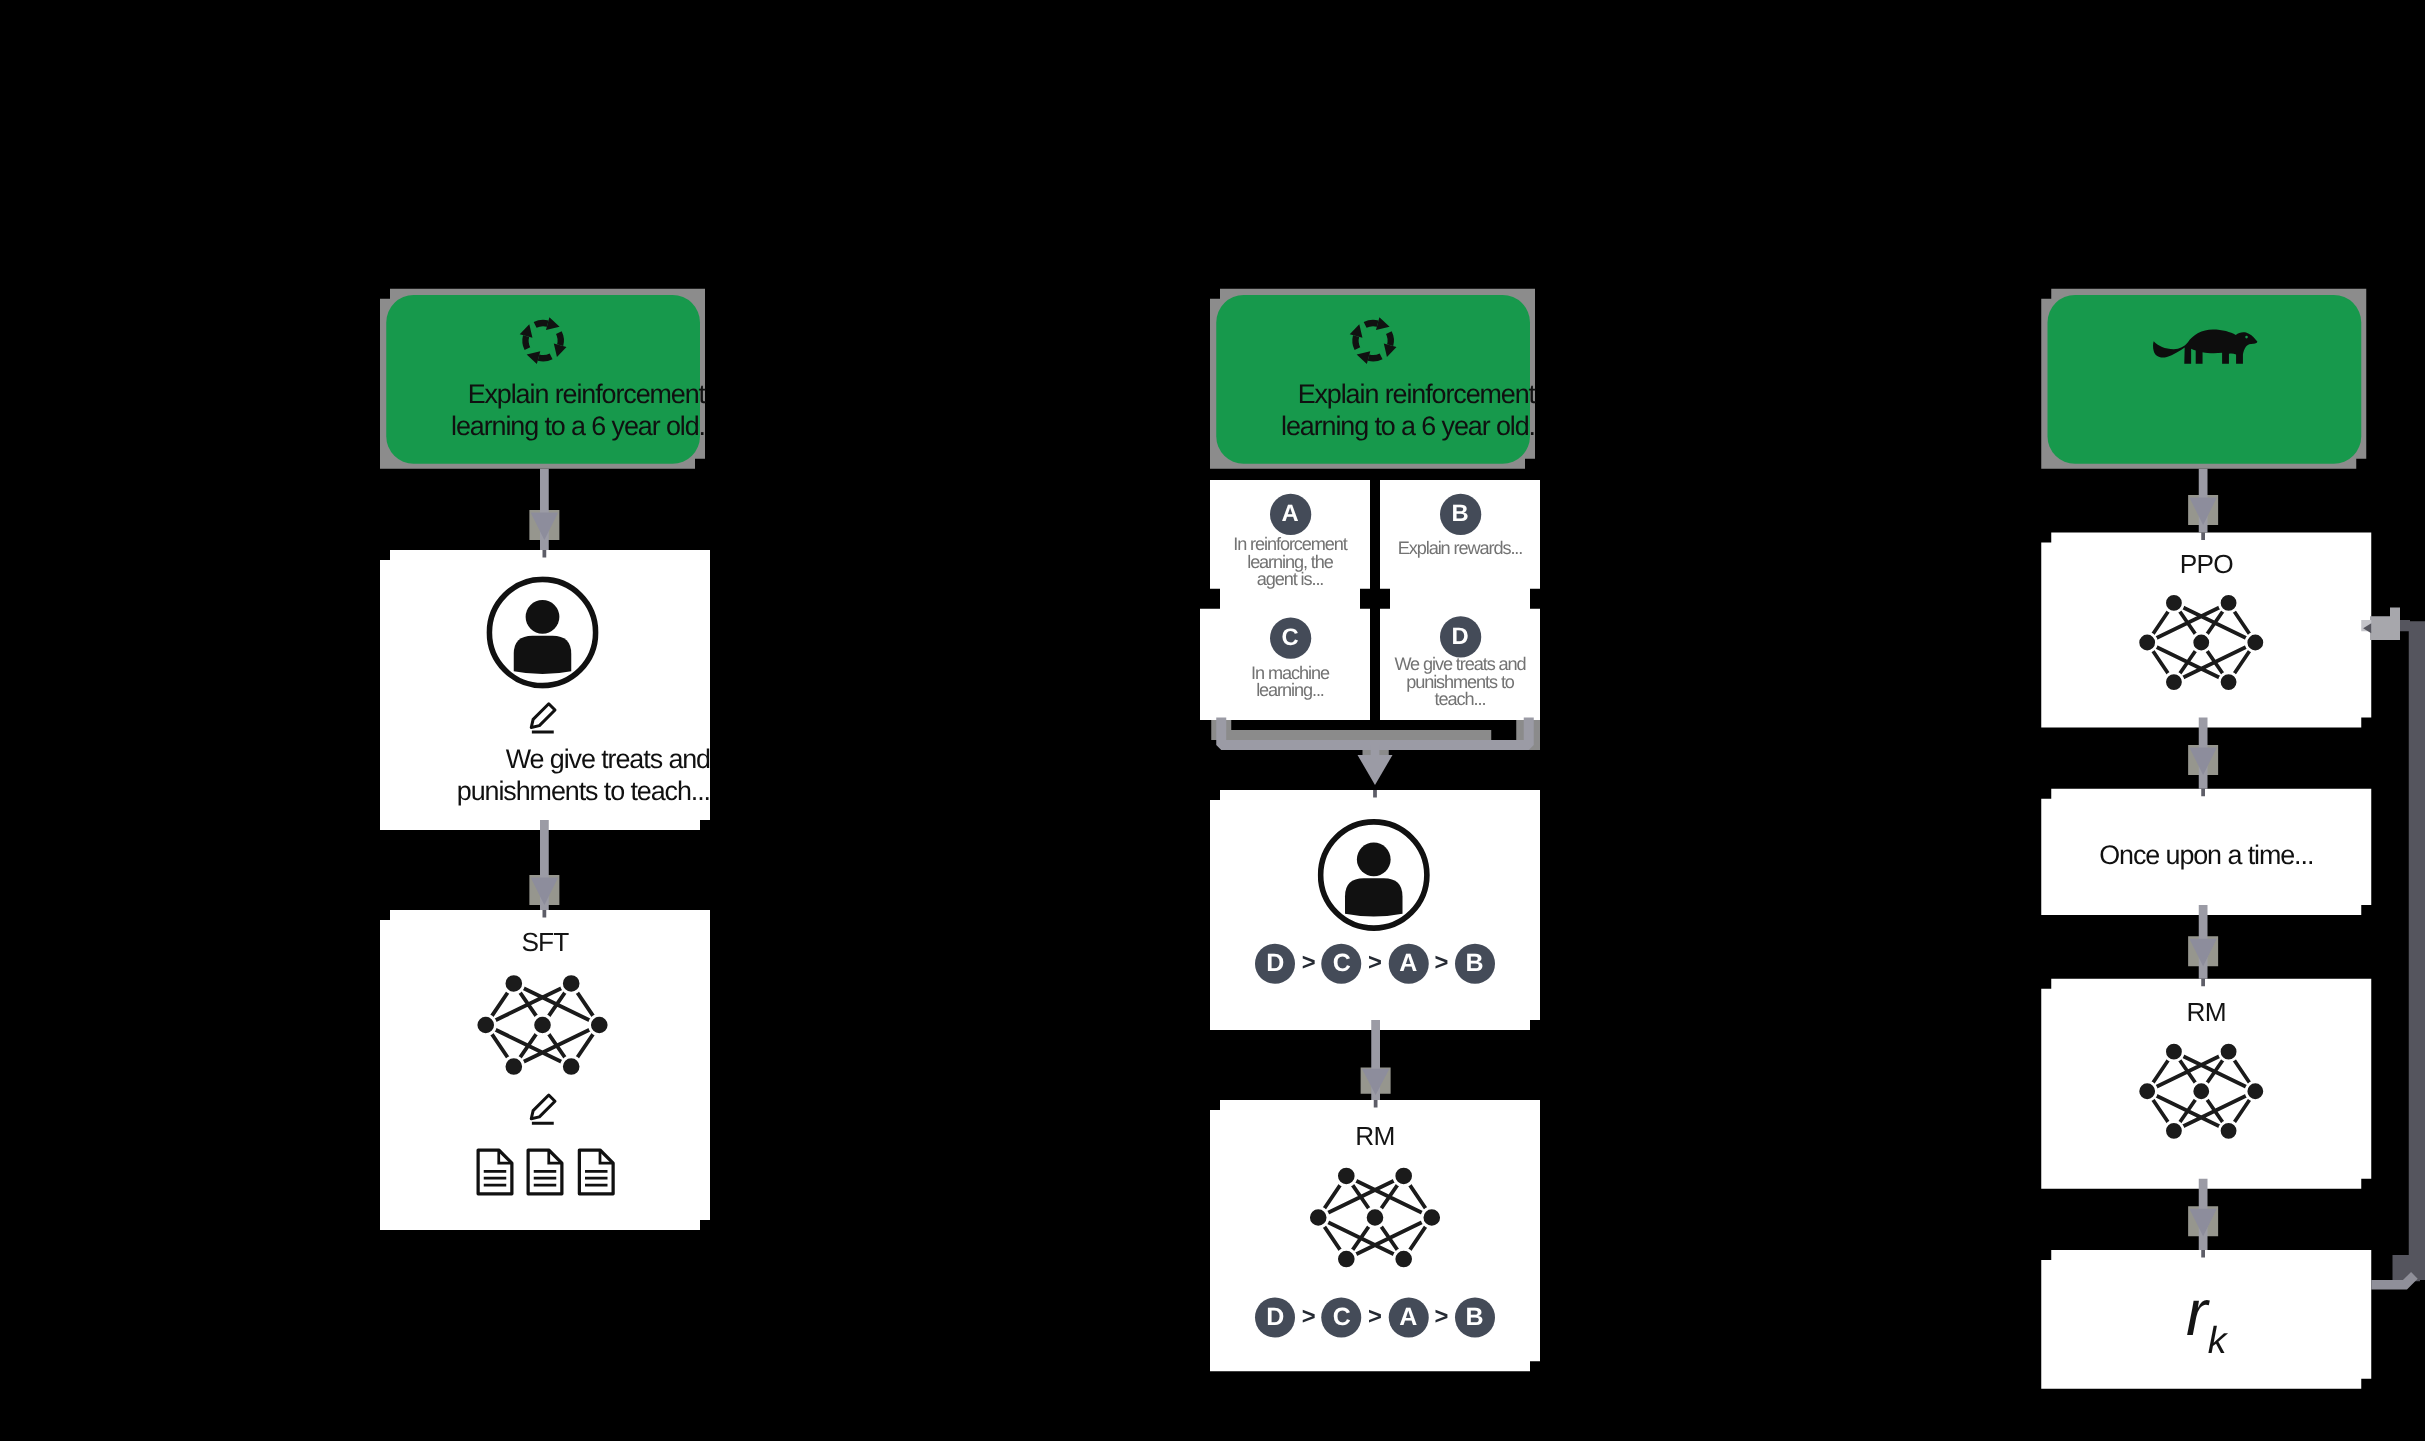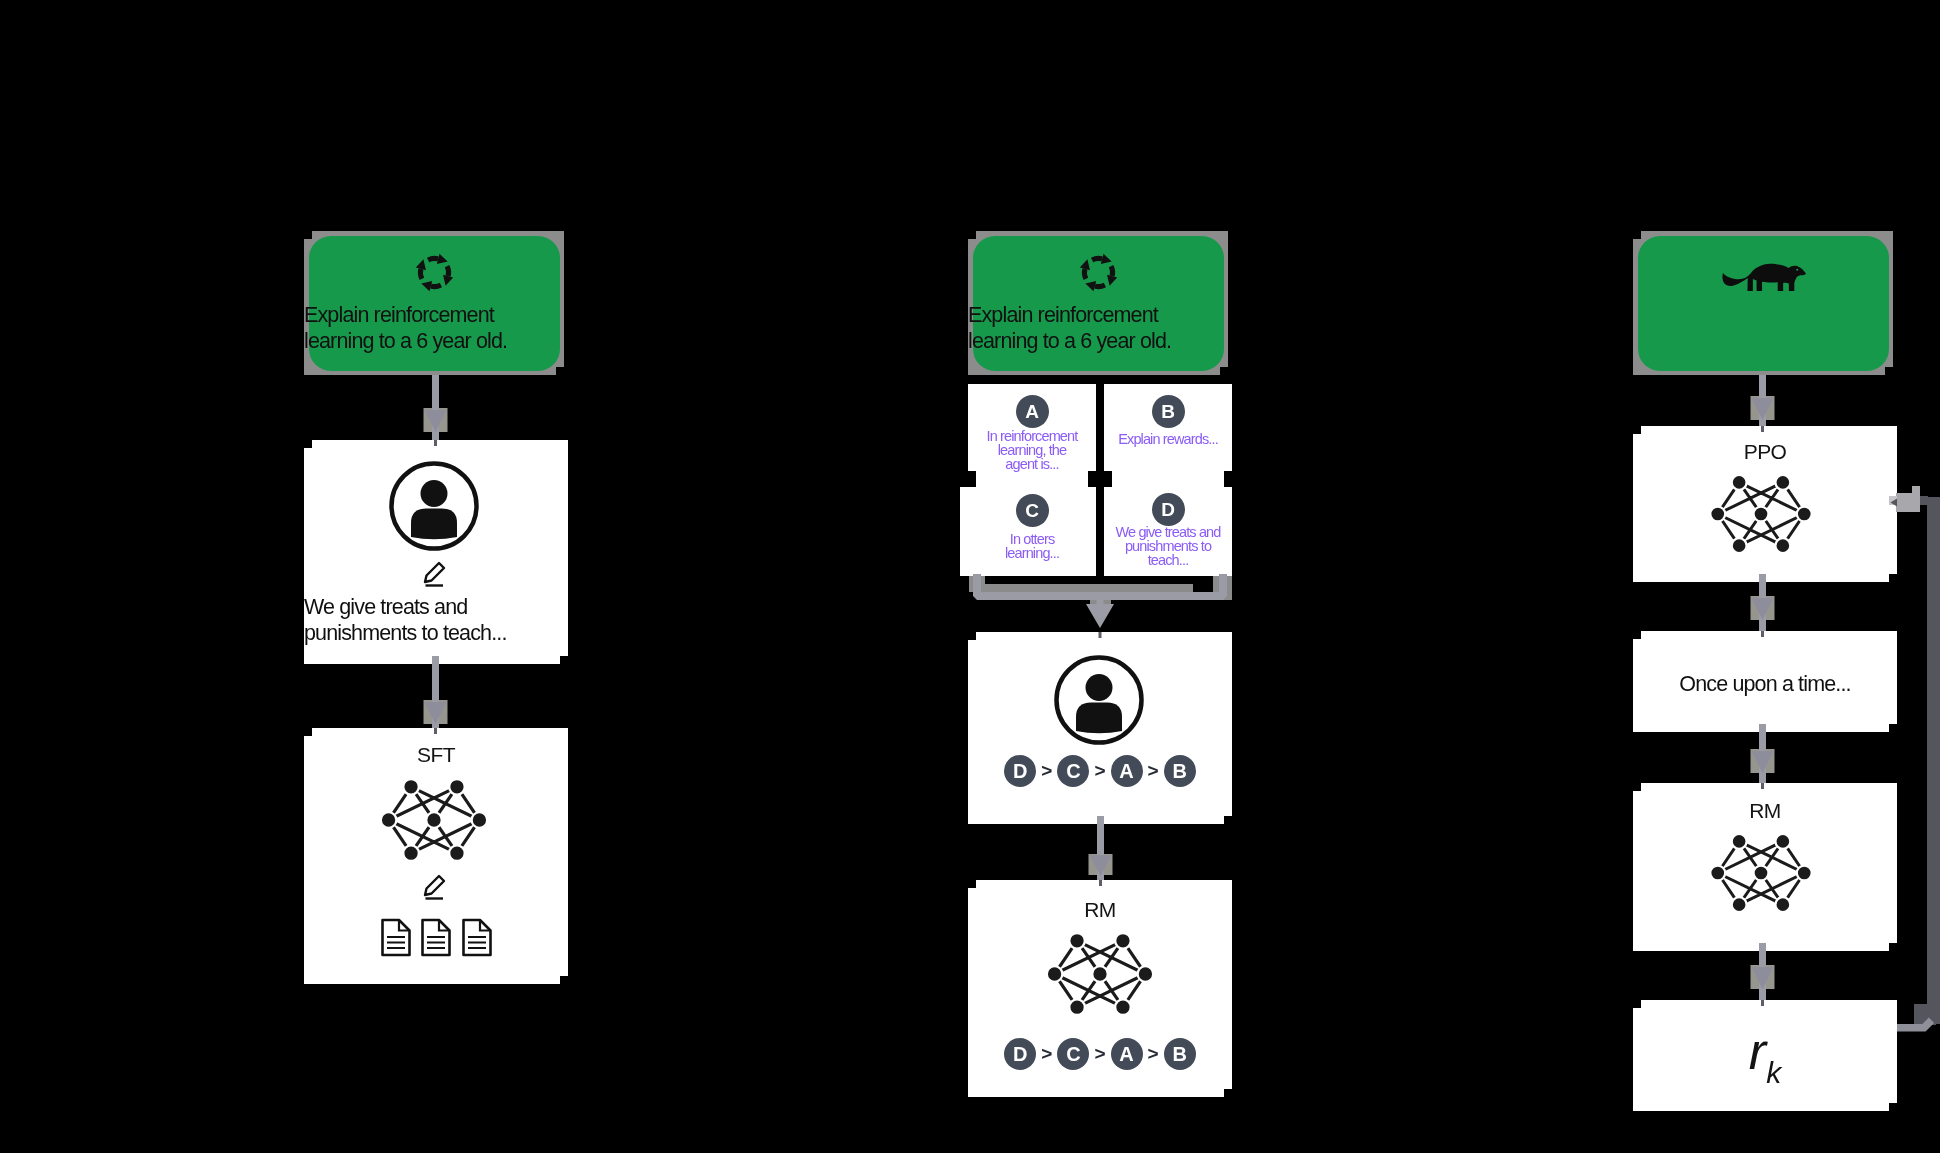--- a/index.html
+++ b/index.html
@@ -5,23 +5,23 @@
   html,body{margin:0;padding:0;background:#000;}
   #canvas{position:relative;width:1940px;height:1153px;background:#000;overflow:hidden;
           font-family:"Liberation Sans",sans-serif;}
   .u{position:absolute;}
   .u .rA{position:absolute;left:8px;top:0;right:0;bottom:8px;}
   .u .rB{position:absolute;left:0;top:8px;right:8px;bottom:0;}
   .white .rA,.white .rB{background:#fff;}
   .gray .rA,.gray .rB{background:#8c8c8c;}
   .greenfill{position:absolute;left:4.5px;top:4.5px;right:4.5px;bottom:4.5px;border-radius:22px;background:#17994c;z-index:1;}
   .content{position:absolute;left:0;right:0;top:0;bottom:0;z-index:2;display:flex;flex-direction:column;align-items:center;}
-  .t-big{font-size:21.5px;line-height:25.5px;letter-spacing:-0.04em;color:#101010;text-align:left;}
+  .t-big{font-size:21.5px;line-height:25.5px;letter-spacing:-0.04em;color:#101010;text-align:right;}
   .t-label{font-size:21px;line-height:24px;letter-spacing:-0.03em;color:#141414;text-align:center;}
-  .t-small{font-size:14.5px;line-height:14px;letter-spacing:-0.06em;color:#8b5cf6;text-align:center;}
+  .t-small{font-size:14.5px;line-height:14px;letter-spacing:-0.06em;color:#737373;text-align:center;}
   .badge{width:33px;height:33px;border-radius:50%;background:#444b58;color:#fff;display:flex;
          align-items:center;justify-content:center;font-size:19px;font-weight:bold;z-index:2;}
   .rank{position:absolute;left:0;right:0;display:flex;align-items:center;justify-content:center;gap:5px;z-index:2;}
   .rank .circ{width:32px;height:32px;border-radius:50%;background:#444b58;color:#fff;display:flex;
               align-items:center;justify-content:center;font-size:20px;font-weight:bold;flex:none;}
   .rank .sep{font-size:19px;font-weight:bold;color:#252a33;}
   svg{display:block;}
   .abs{position:absolute;}
 </style>
 </head>
@@ -147,21 +147,21 @@
       </div>
     </div>
   </div>
 
   <div class="u" style="left:968px;top:476px;width:128px;height:100px;background:#fff">
     <div class="content">
       <div class="badge abs" style="left:calc(50% - 16.5px);top:18px">
           <span>C</span>
         </div>
       <div class="t-small abs" style="left:0;right:0;top:56px">
-        <div>In otters</div>
+        <div>In machine</div>
         <div>learning...</div>
       </div>
     </div>
   </div>
 
   <div class="u" style="left:1104px;top:476px;width:128px;height:100px;background:#fff">
     <div class="content">
       <div class="badge abs" style="left:calc(50% - 16.5px);top:17px">
           <span>D</span>
         </div>

